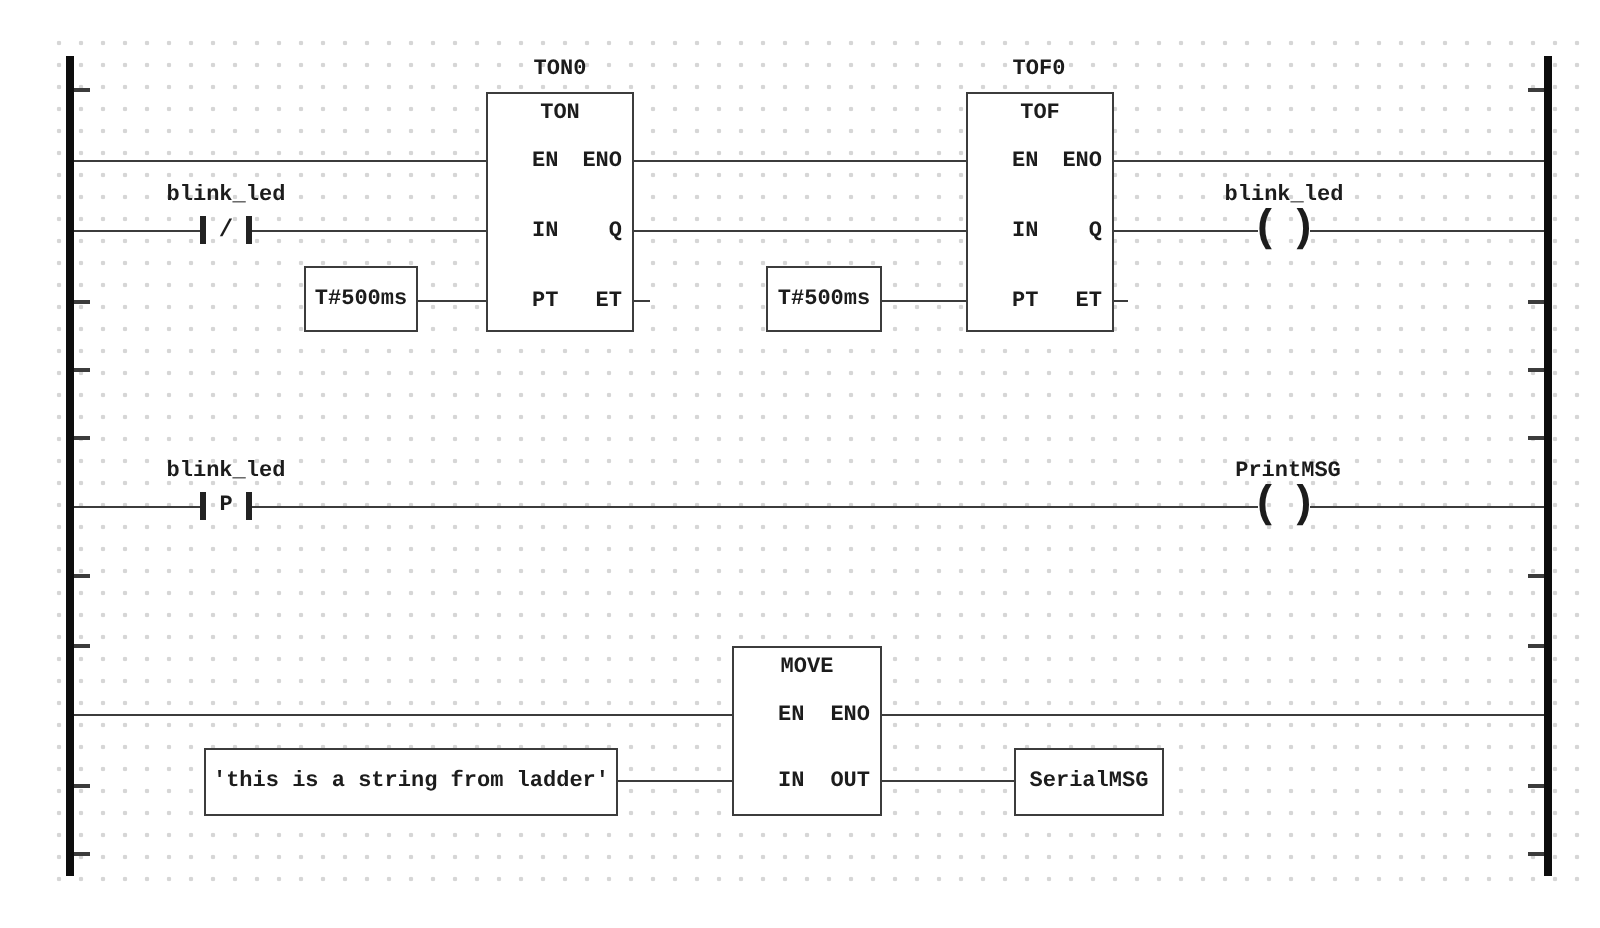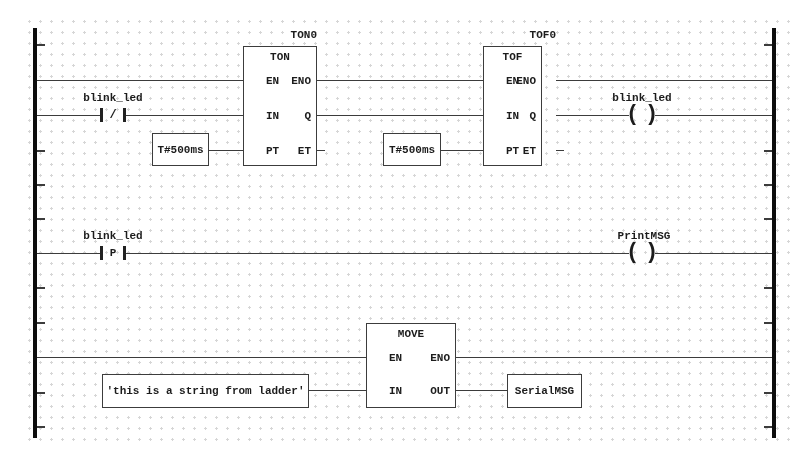--- a/index.html
+++ b/index.html
@@ -18,21 +18,21 @@
     background-size:11px 11px;
   }
   .rail{position:absolute;top:28px;width:4px;height:410px;background:var(--rail)}
   .wire{position:absolute;height:1px;background:var(--wire)}
   .tick{position:absolute;height:2px;width:8px;background:var(--wire)}
   .fb{position:absolute;border:1px solid var(--wire);background:var(--bg)}
   .fb-type{position:absolute;left:0;right:0;top:4px;text-align:center;font-size:11px;line-height:12px}
   .pin{position:absolute;font-size:11px;line-height:12px}
   .pin.l{left:22px}
   .pin.r{right:5px}
-  .inst{position:absolute;text-align:right;font-size:11px;line-height:12px}
+  .inst{position:absolute;text-align:center;font-size:11px;line-height:12px}
   .opbox{
     position:absolute;border:1px solid var(--wire);background:var(--bg);
     display:flex;align-items:center;justify-content:center;font-size:11px;white-space:nowrap;
   }
   .lbl{position:absolute;font-size:11px;line-height:12px;text-align:center;width:120px;white-space:nowrap}
   .cbar{position:absolute;width:3px;height:14px;background:#222}
   .csym{position:absolute;font-size:12px;line-height:14px;text-align:center;width:20px}
   .paren{position:absolute;font-size:22px;line-height:24px}
 </style>
 </head>
@@ -97,21 +97,21 @@
     <span class="pin l" style="top:28px">EN</span>
     <span class="pin r" style="top:28px">ENO</span>
     <span class="pin l" style="top:63px">IN</span>
     <span class="pin r" style="top:63px">Q</span>
     <span class="pin l" style="top:98px">PT</span>
     <span class="pin r" style="top:98px">ET</span>
   </div>
   <div class="opbox" style="left:152px;top:133px;width:57px;height:33px">T#500ms</div>
 
   <div class="inst" style="left:483px;top:29px;width:73px">TOF0</div>
-  <div class="fb" style="left:483px;top:46px;width:59px;height:120px">
+  <div class="fb" style="left:483px;top:46px;width:74px;height:120px">
     <div class="fb-type">TOF</div>
     <span class="pin l" style="top:28px">EN</span>
     <span class="pin r" style="top:28px">ENO</span>
     <span class="pin l" style="top:63px">IN</span>
     <span class="pin r" style="top:63px">Q</span>
     <span class="pin l" style="top:98px">PT</span>
     <span class="pin r" style="top:98px">ET</span>
   </div>
   <div class="opbox" style="left:383px;top:133px;width:58px;height:33px">T#500ms</div>
 
@@ -127,21 +127,21 @@
     <div class="cbar" style="left:123px;top:246px"></div>
     <div class="csym" style="left:103px;top:246px;font-size:11px">P</div>
   </div>
 
   <div class="lbl" style="left:584px;top:230px">PrintMSG</div>
   <div>
     <span class="paren" style="left:626px;top:241px">(</span>
     <span class="paren" style="left:645px;top:241px">)</span>
   </div>
 
-  <div class="fb" style="left:366px;top:323px;width:90px;height:85px">
+  <div class="fb" style="left:366px;top:323px;width:75px;height:85px">
     <div class="fb-type">MOVE</div>
     <span class="pin l" style="top:28px">EN</span>
     <span class="pin r" style="top:28px">ENO</span>
     <span class="pin l" style="top:61px">IN</span>
     <span class="pin r" style="top:61px">OUT</span>
   </div>
   <div class="opbox" style="left:507px;top:374px;width:75px;height:34px">SerialMSG</div>
   <div class="opbox" style="left:102px;top:374px;width:207px;height:34px">'this is a string from ladder'</div>
 
 </div>

